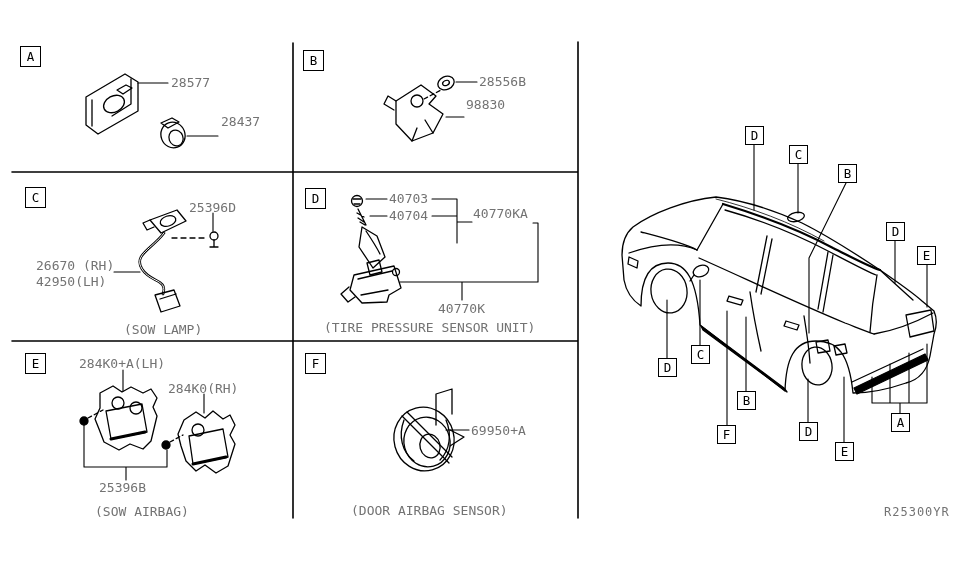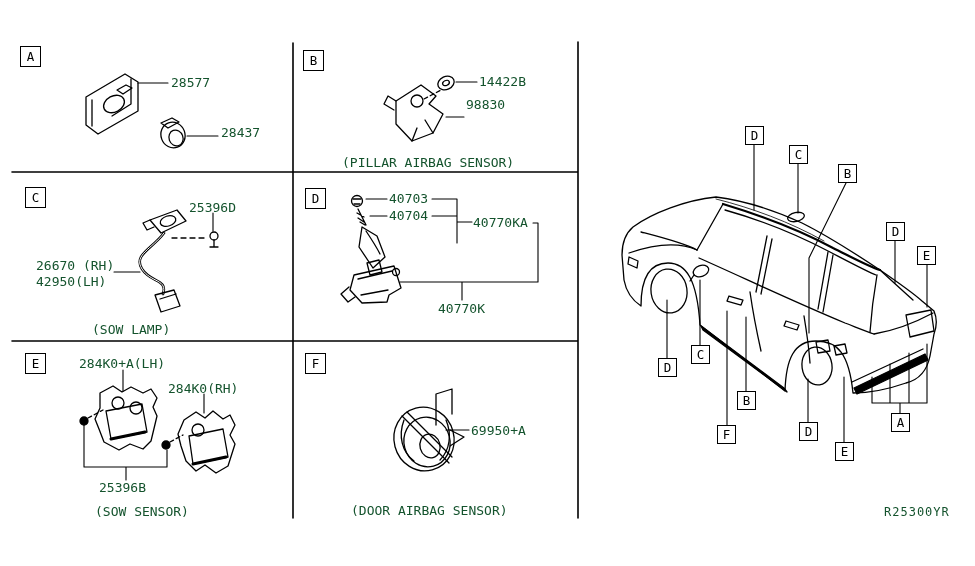--- a/index.html
+++ b/index.html
@@ -1,19 +1,19 @@
 <!DOCTYPE html>
 <html><head>
 <meta charset="utf-8">
 <style>
   html,body{margin:0;padding:0;background:#ffffff;}
   #stage{position:relative;width:975px;height:566px;background:#fff;overflow:hidden;
          font-family:"DejaVu Sans Mono",monospace;color:#000;}
   #art{position:absolute;left:0;top:0;}
-  .t{position:absolute;font:13px "DejaVu Sans Mono",monospace;color:#14532d;white-space:pre;line-height:1;}
+  .t{position:absolute;font:13px "DejaVu Sans Mono",monospace;color:#737373;white-space:pre;line-height:1;}
   .ref{font-size:12px;letter-spacing:1px;}
   .cb{position:absolute;box-sizing:border-box;border:1.8px solid #000;background:#fff;
       display:flex;align-items:center;justify-content:center;
       font:12.5px "DejaVu Sans Mono",monospace;color:#000;}
   .pb{width:21px;height:21px;}
   .kb{width:19px;height:19px;}
   svg path, svg ellipse, svg circle, svg rect{vector-effect:non-scaling-stroke;}
 </style>
 </head>
 <body>
@@ -166,36 +166,36 @@
 </svg>
 
 <div class="cb pb" style="left:20px;top:46px">A</div>
 <div class="cb pb" style="left:303px;top:50px">B</div>
 <div class="cb pb" style="left:25px;top:187px">C</div>
 <div class="cb pb" style="left:305px;top:188px">D</div>
 <div class="cb pb" style="left:25px;top:353px">E</div>
 <div class="cb pb" style="left:305px;top:353px">F</div>
 
 <div class="t" style="left:171px;top:76px">28577</div>
-<div class="t" style="left:221px;top:126px">28437</div>
-<div class="t" style="left:479px;top:75px">14422B</div>
+<div class="t" style="left:221px;top:115px">28437</div>
+<div class="t" style="left:479px;top:75px">28556B</div>
 <div class="t" style="left:466px;top:98px">98830</div>
-<div class="t" style="left:342px;top:156px">(PILLAR AIRBAG SENSOR)</div>
 <div class="t" style="left:189px;top:201px">25396D</div>
 <div class="t" style="left:36px;top:259px">26670 (RH)</div>
 <div class="t" style="left:36px;top:275px">42950(LH)</div>
-<div class="t" style="left:92px;top:323px">(SOW LAMP)</div>
+<div class="t" style="left:124px;top:323px">(SOW LAMP)</div>
 <div class="t" style="left:389px;top:192px">40703</div>
 <div class="t" style="left:389px;top:209px">40704</div>
-<div class="t" style="left:473px;top:216px">40770KA</div>
+<div class="t" style="left:473px;top:207px">40770KA</div>
 <div class="t" style="left:438px;top:302px">40770K</div>
+<div class="t" style="left:324px;top:321px">(TIRE PRESSURE SENSOR UNIT)</div>
 <div class="t" style="left:79px;top:357px">284K0+A(LH)</div>
 <div class="t" style="left:168px;top:382px">284K0(RH)</div>
 <div class="t" style="left:99px;top:481px">25396B</div>
-<div class="t" style="left:95px;top:505px">(SOW SENSOR)</div>
+<div class="t" style="left:95px;top:505px">(SOW AIRBAG)</div>
 <div class="t" style="left:471px;top:424px">69950+A</div>
 <div class="t" style="left:351px;top:504px">(DOOR AIRBAG SENSOR)</div>
 
 <div class="cb kb" style="left:745px;top:126px">D</div>
 <div class="cb kb" style="left:789px;top:145px">C</div>
 <div class="cb kb" style="left:838px;top:164px">B</div>
 <div class="cb kb" style="left:886px;top:222px">D</div>
 <div class="cb kb" style="left:917px;top:246px">E</div>
 <div class="cb kb" style="left:658px;top:358px">D</div>
 <div class="cb kb" style="left:691px;top:345px">C</div>

